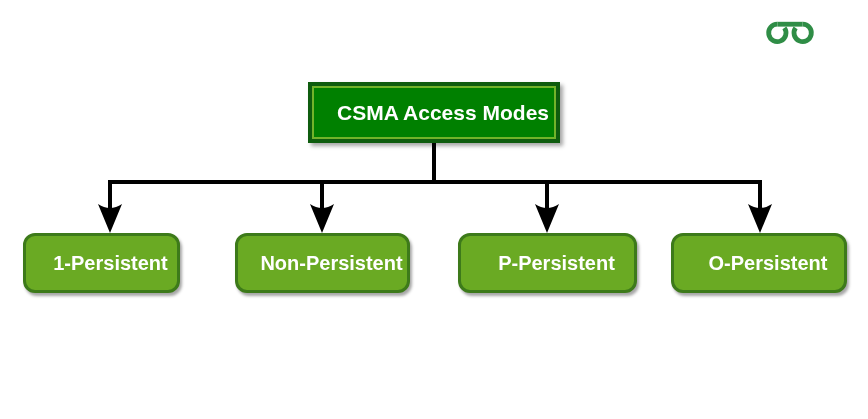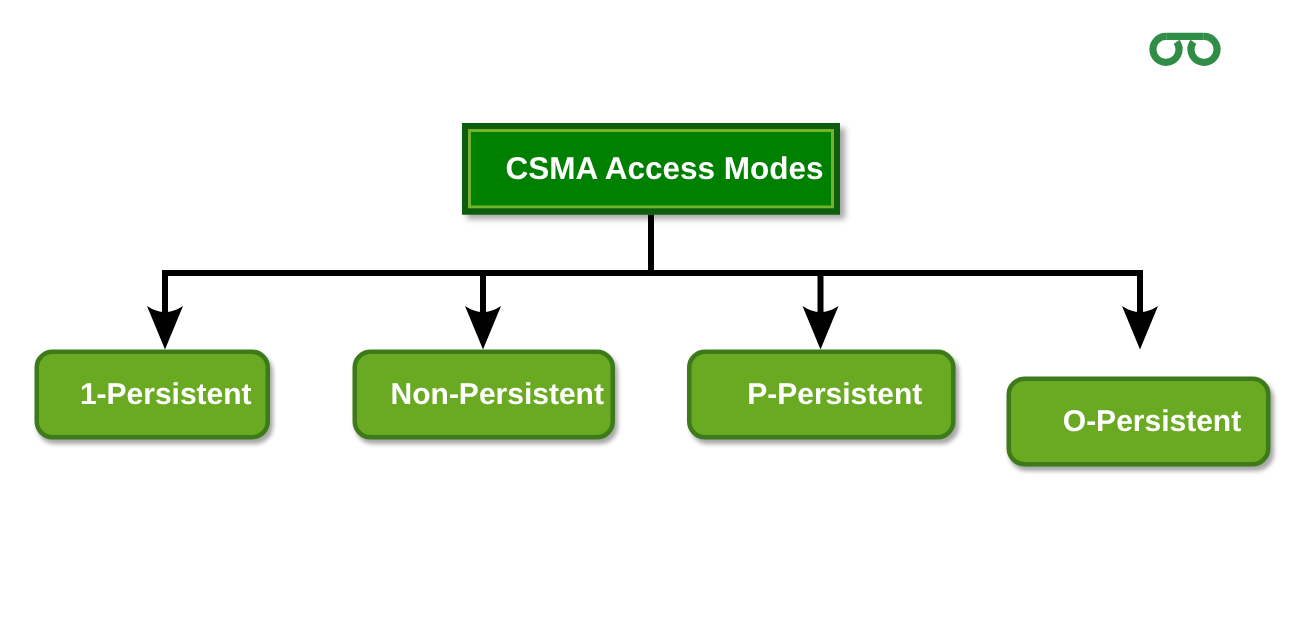--- a/index.html
+++ b/index.html
@@ -65,21 +65,21 @@
     height: 60px;
     background: #6aaa23;
     border: 3px solid #3d7a1a;
     border-radius: 12px;
     box-shadow: 2px 3px 3px rgba(0,0,0,0.35);
     font-size: 20px;
   }
   .child-1 { left: 23px;  width: 157px; }
   .child-2 { left: 235px; width: 175px; }
   .child-3 { left: 458px; width: 179px; }
-  .child-4 { left: 671px; width: 176px; margin-top: 18px; }
+  .child-4 { left: 671px; width: 176px; }
 </style>
 </head>
 <body>
 
 <div class="stage">
 
   <svg class="logo" viewBox="0 0 56 32" aria-hidden="true">
     <g stroke="#2f8d46" stroke-width="5" fill="none">
       <path d="M 15,10 A 9,9 0 1 0 22.2,13.8"></path>
       <path d="M 15,10 H 28"></path>

